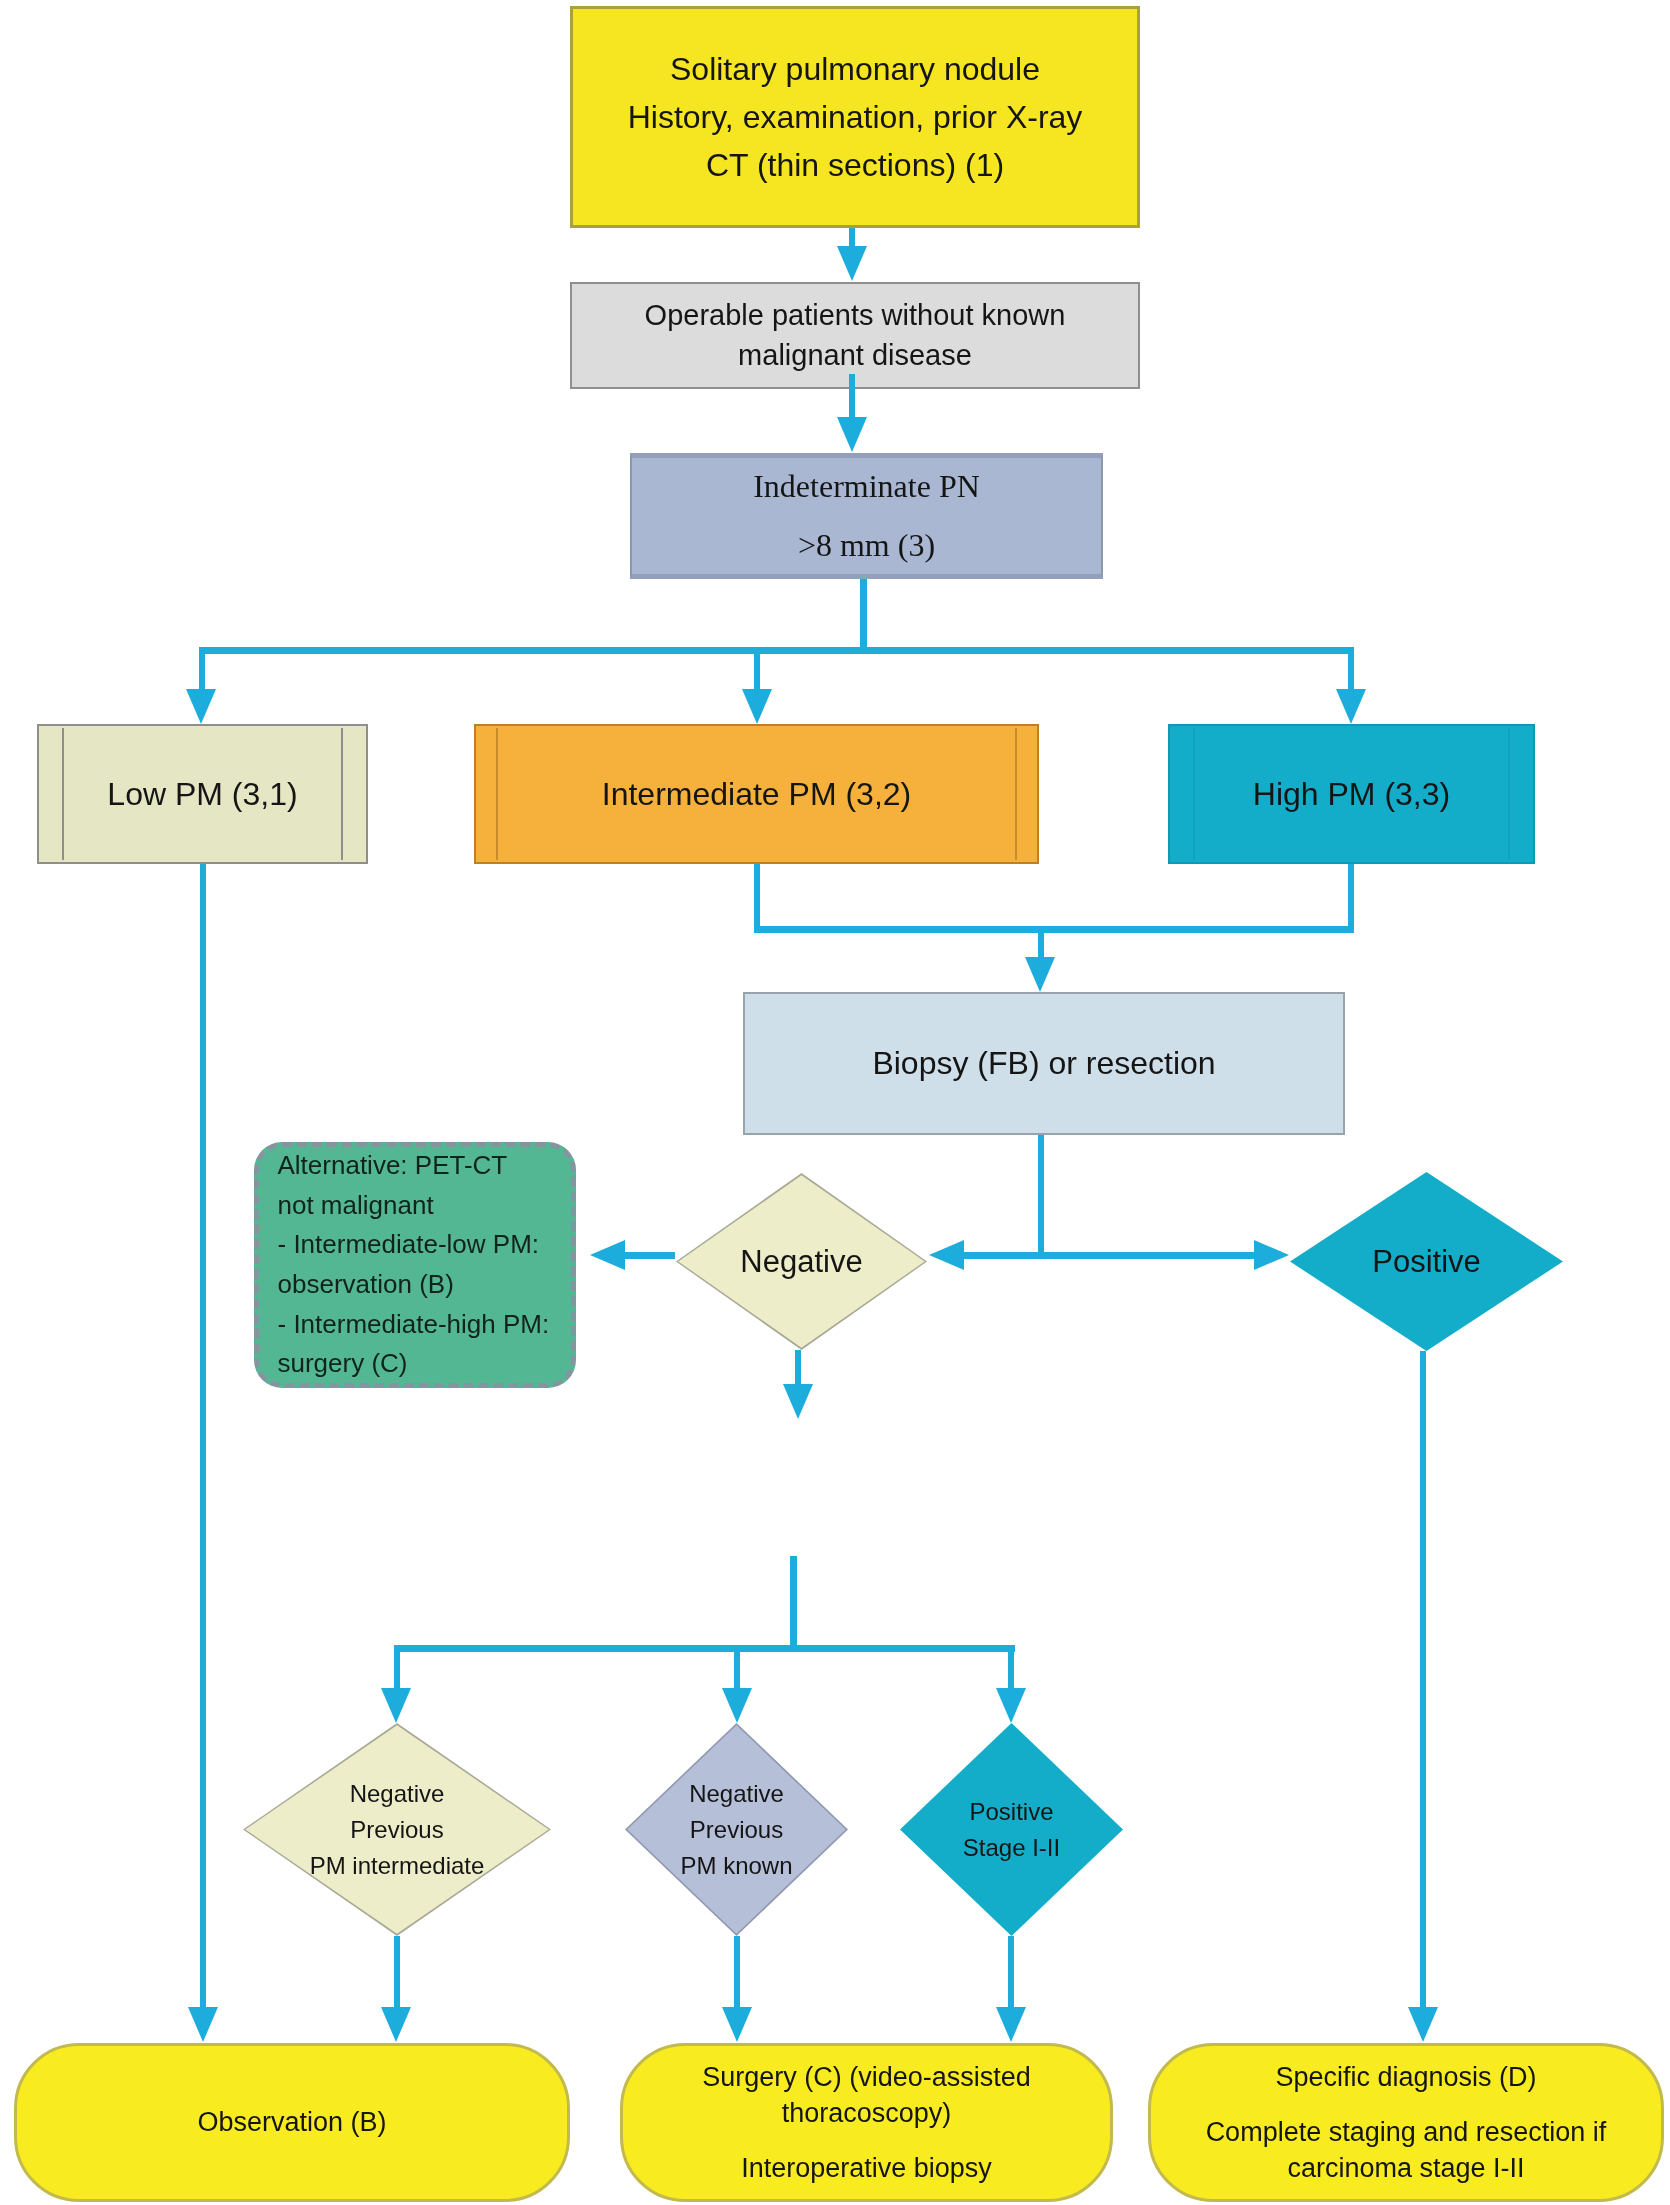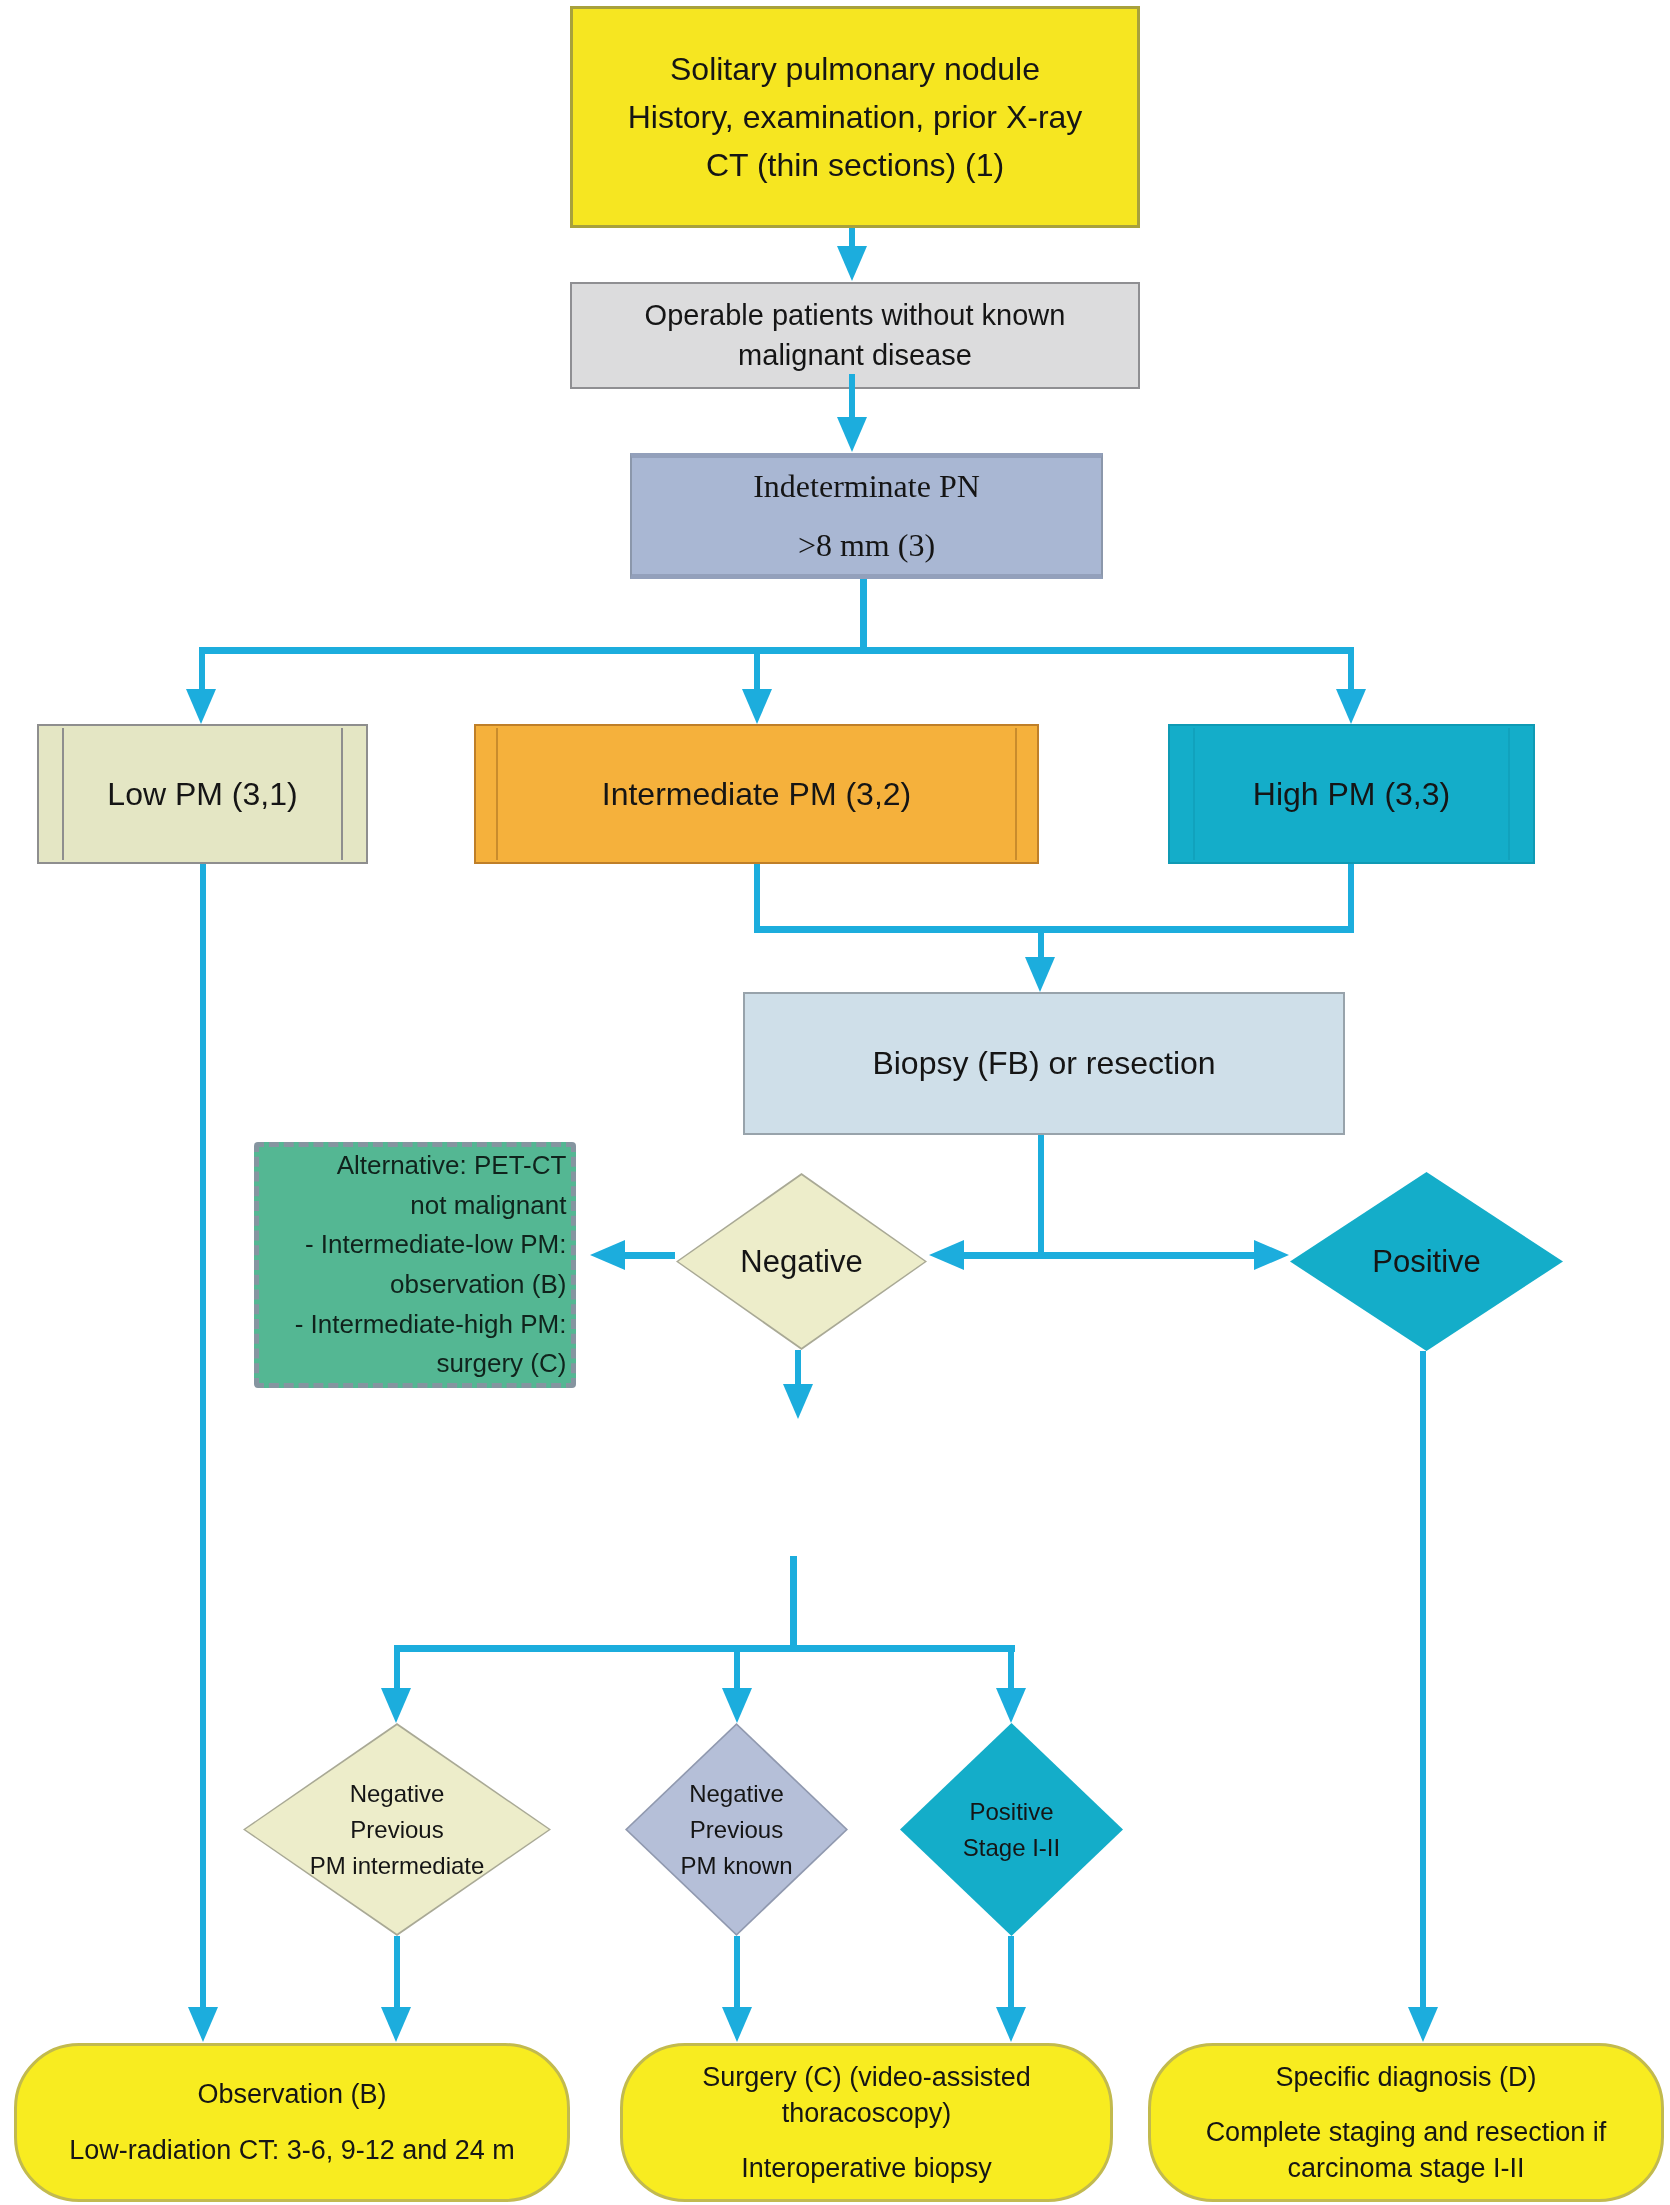--- a/index.html
+++ b/index.html
@@ -19,22 +19,22 @@
   .node-start{background:var(--box-yellow);border:3.1px solid var(--box-yellow-border);font-size:32px;line-height:1.5;}
   .node-operable{background:var(--box-gray);border:2.3px solid var(--box-gray-border);font-size:29px;line-height:1.35;}
   .node-indet{background:var(--box-indeterminate);border:2.3px solid var(--box-indeterminate-border);
     border-top:5.4px solid #93a0bb;border-bottom:5.4px solid #93a0bb;font-size:32px;line-height:1.85;font-family:Liberation Serif, serif;}
   .node-low{background:var(--box-low);border:2.3px solid var(--box-low-border);font-size:32px;}
   .node-mid{background:var(--box-intermediate);border:2.3px solid var(--box-intermediate-border);font-size:32px;}
   .node-high{background:var(--box-high);border:2.3px solid var(--box-high-border);font-size:32px;}
   .node-biopsy{background:var(--box-biopsy);border:2.3px solid var(--box-biopsy-border);font-size:32px;}
   .node-petct{background:var(--box-biopsy);border:2.3px solid var(--box-biopsy-border);font-size:32px;}
   .note-green{
-    background:var(--note-green);border:5.4px dashed var(--note-green-border);border-radius:4px;
-    font-size:26px;line-height:1.52;align-items:flex-end;text-align:left;
+    background:var(--note-green);border:5.4px dashed var(--note-green-border);border-radius:28px;
+    font-size:26px;line-height:1.52;align-items:flex-start;text-align:left;
     padding:7.7px 4.6px 7.7px 18.5px;color:#10231c;
   }
   .terminal{
     background:var(--terminal-yellow);border:3.1px solid var(--terminal-yellow-border);
     border-radius:65px;font-size:27px;line-height:1.35;padding:10.8px 7.7px;
   }
   .ppline{position:absolute;top:2.3px;bottom:2.3px;width:2.3px;}
   .line{position:absolute;background:var(--arrow);}
   .ah-down{position:absolute;width:0;height:0;
     border-left:15.4px solid transparent;border-right:15.4px solid transparent;
@@ -202,21 +202,20 @@
   <div class="ah-down" style="left:722px;top:2007px;"></div>
 
   <div class="line" style="left:1008px;top:1936px;width:6.2px;height:72px;"></div>
   <div class="ah-down" style="left:996px;top:2007px;"></div>
 
   <div class="line" style="left:1420px;top:1351px;width:6.2px;height:656px;"></div>
   <div class="ah-down" style="left:1408px;top:2007px;"></div>
 
   <div class="box terminal" style="left:14px;top:2043px;width:556px;height:159px;justify-content:space-evenly;">
     <div>Observation (B)</div>
-    <div>Low-radiation CT: 3-6, 9-12 and 24 m</div>
   </div>
 
   <div class="box terminal" style="left:620px;top:2043px;width:493px;height:159px;">
     <div>Surgery (C) (video-assisted</div>
     <div>thoracoscopy)</div>
     <div class="gap-top">Interoperative biopsy</div>
   </div>
 
   <div class="box terminal" style="left:1148px;top:2043px;width:516px;height:159px;">
     <div class="gap-bottom">Specific diagnosis (D)</div>

